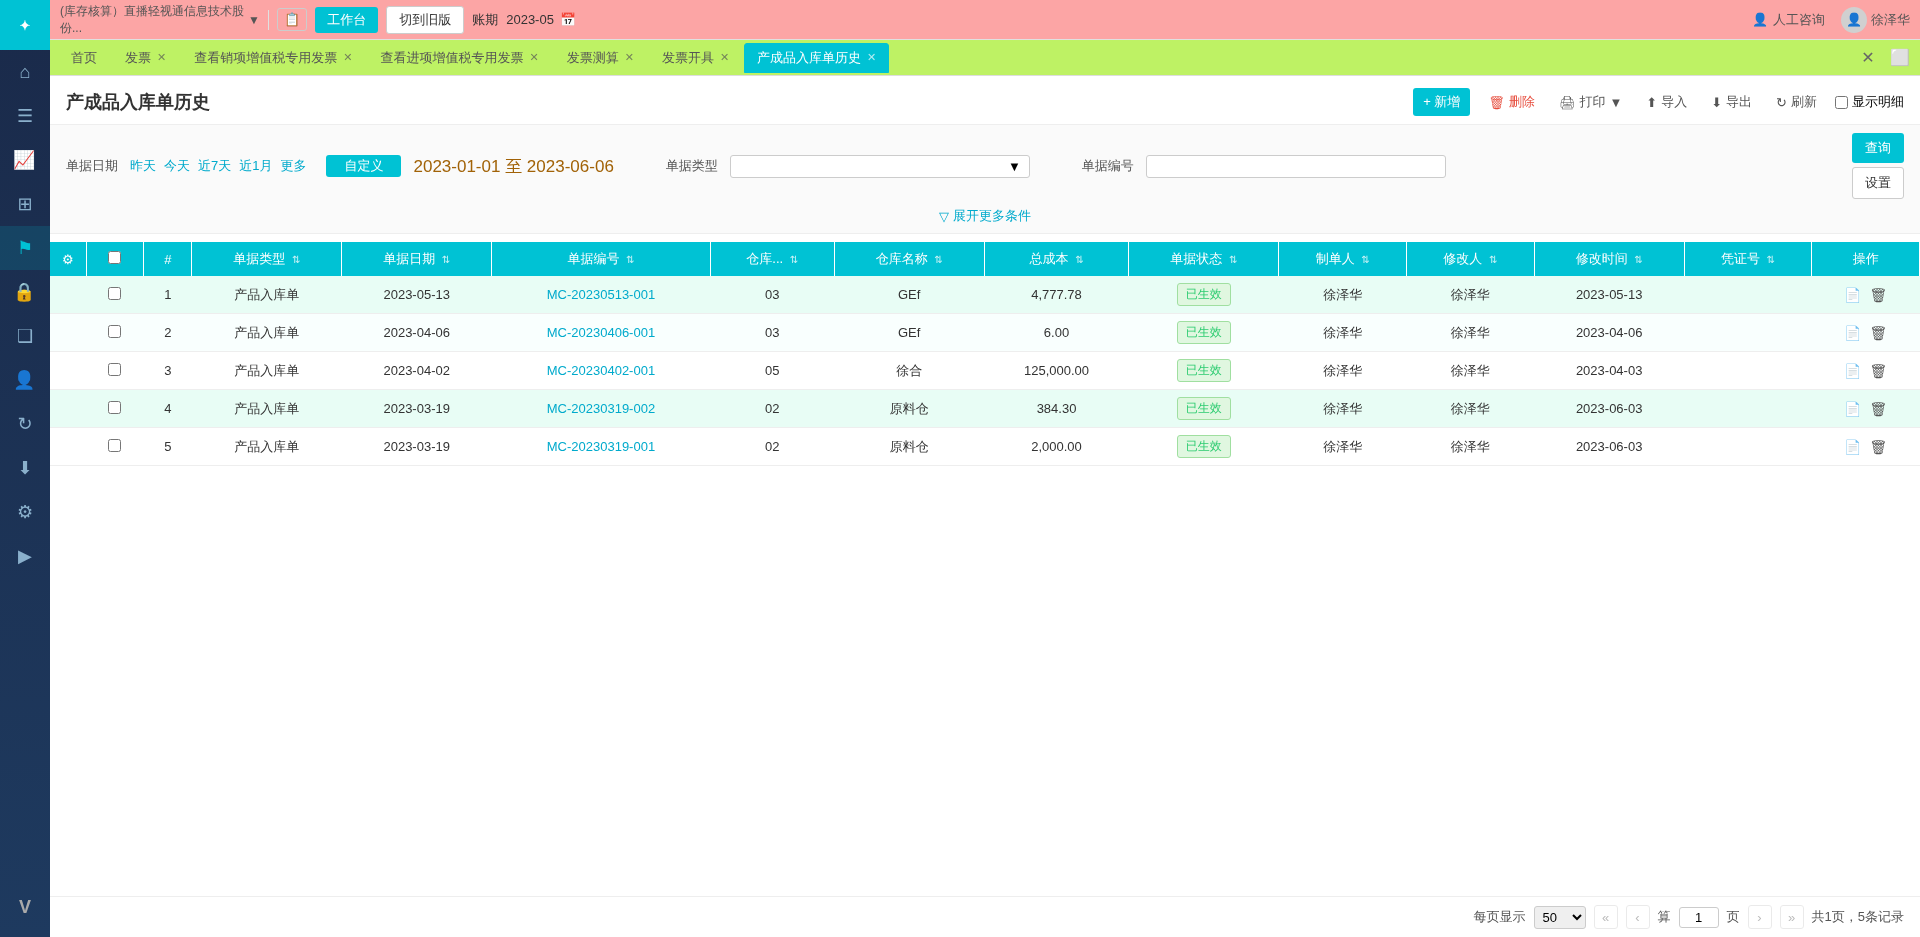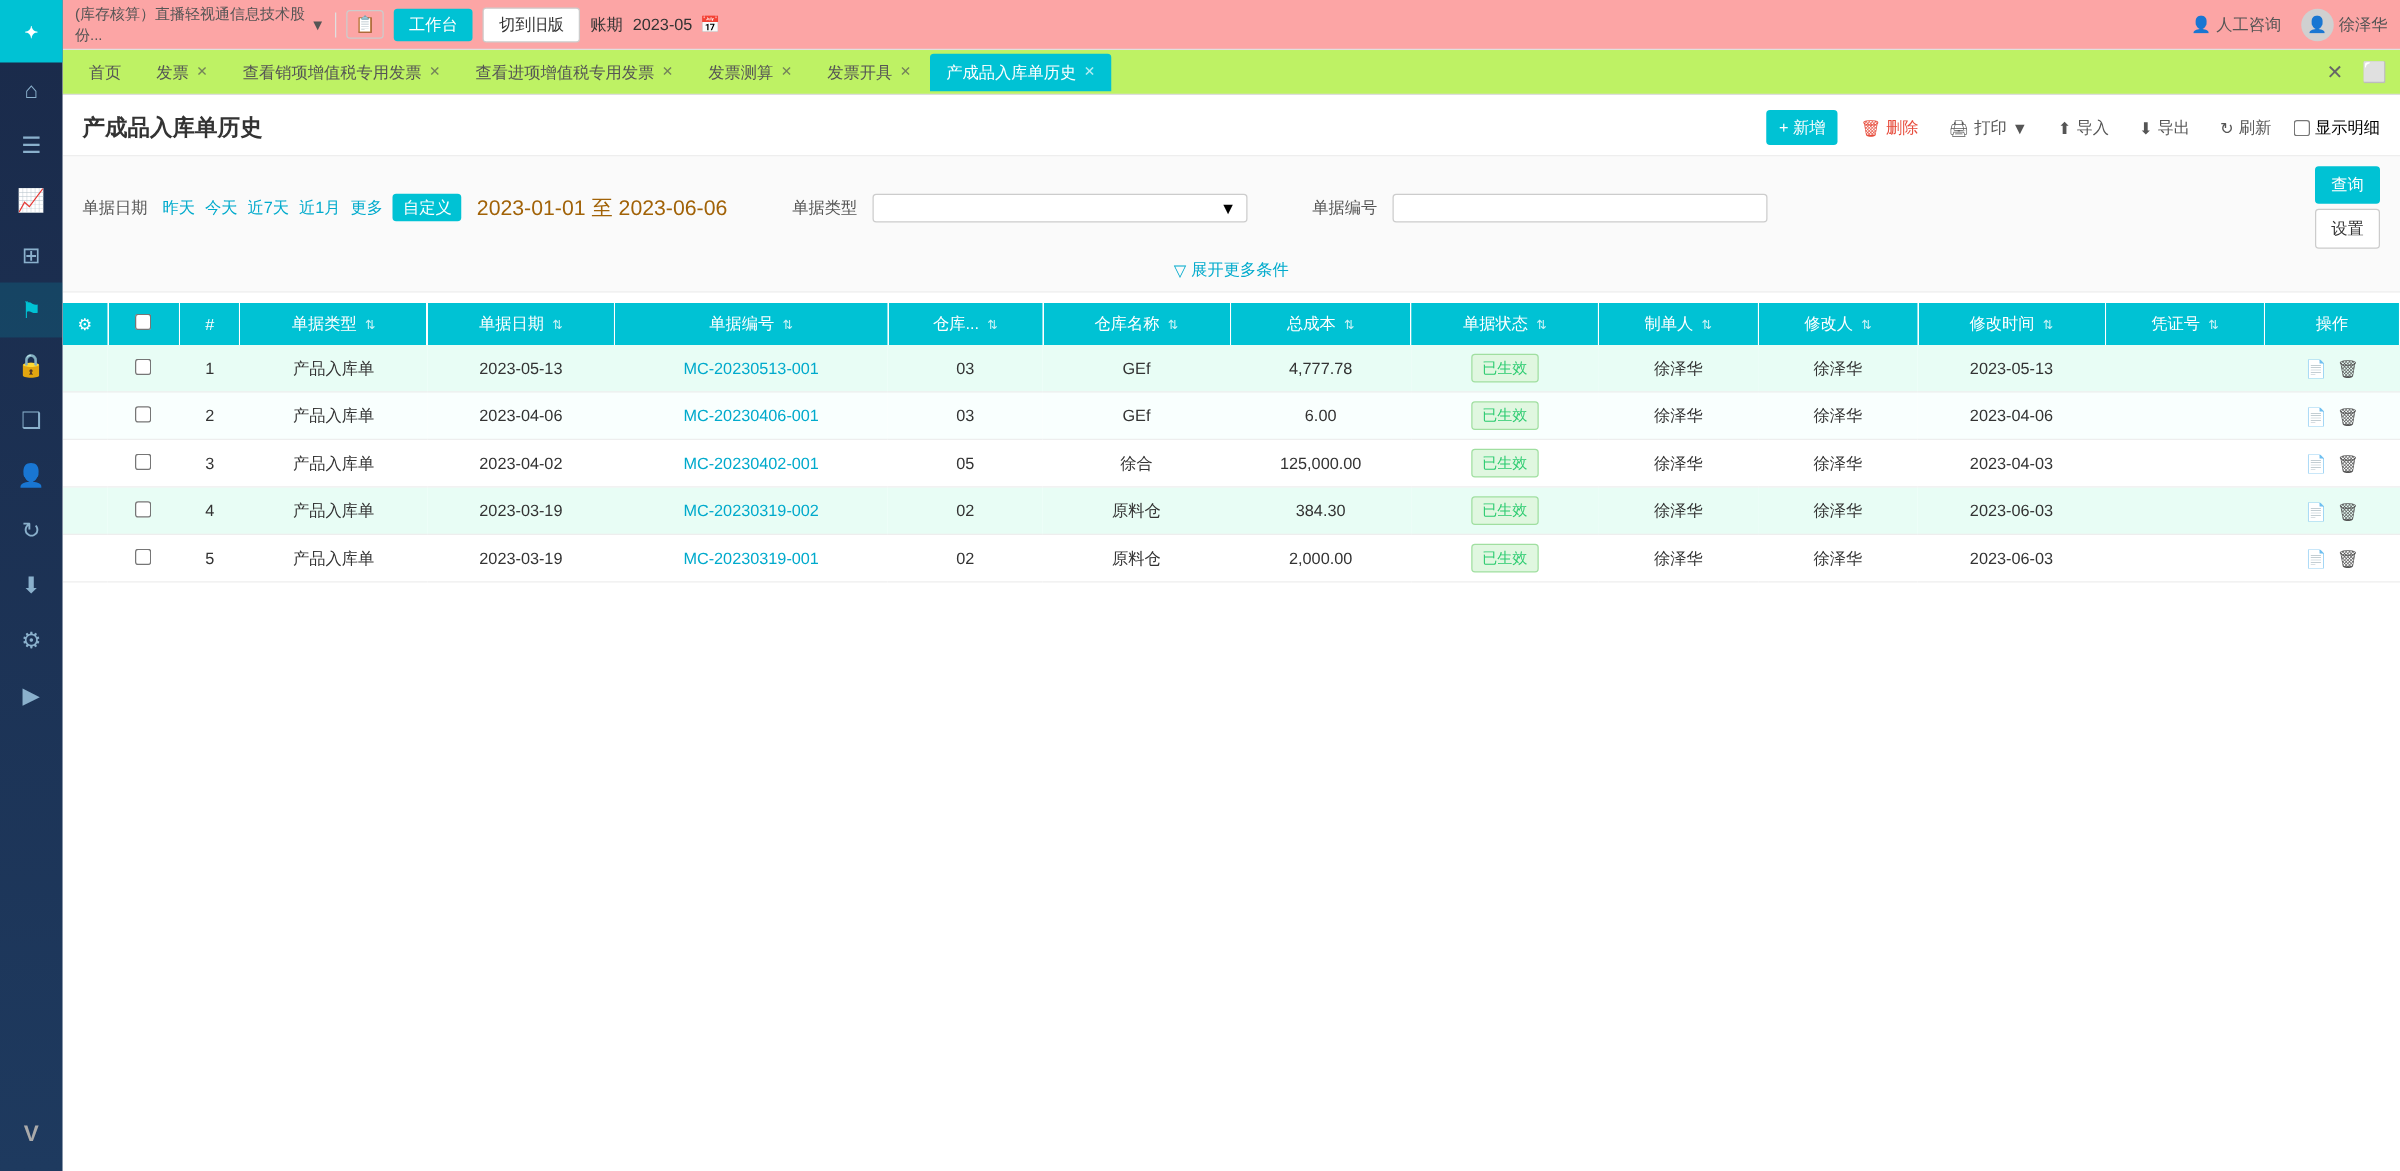--- a/index.html
+++ b/index.html
@@ -247,22 +247,23 @@
       gap: 8px;
     }
     .date-shortcut {
       color: #00aacc;
       cursor: pointer;
       font-size: 13px;
     }
     .date-shortcut.custom {
       background: #00c2d4;
       color: white;
-      padding: 2px 8px;
-      border-radius: 3px;
+      padding: 2px 18px;
+      border-radius: 3px;
+      margin-left: 12px;
     }
     .date-range {
       color: #a16207;
       font-size: 17px;
     }
     .filter-select {
       display: flex;
       align-items: center;
       gap: 4px;
       border: 1px solid #ccc;
@@ -727,15 +728,31 @@
           <span class="row-action-btn" title="编辑">📄</span>
           <span class="row-action-btn del" title="删除">🗑</span>
         </div>
       </td>
     </tr>
           </tbody>
       </table>
     </div>
 
 
+    <div class="pagination">
+      <span class="pagination-label">每页显示</span>
+      <select class="pagination-select">
+        <option>50</option>
+        <option>100</option>
+        <option>200</option>
+      </select>
+      <button class="page-btn" disabled="">«</button>
+      <button class="page-btn" disabled="">‹</button>
+      <span class="pagination-label">算</span>
+      <input type="text" class="page-input" value="1" style="">
+      <span class="pagination-label">页</span>
+      <button class="page-btn" disabled="">›</button>
+      <button class="page-btn" disabled="">»</button>
+      <span class="pagination-label">共1页，5条记录</span>
+    </div>
 
   </div>
 </div>
 
 </body></html>

